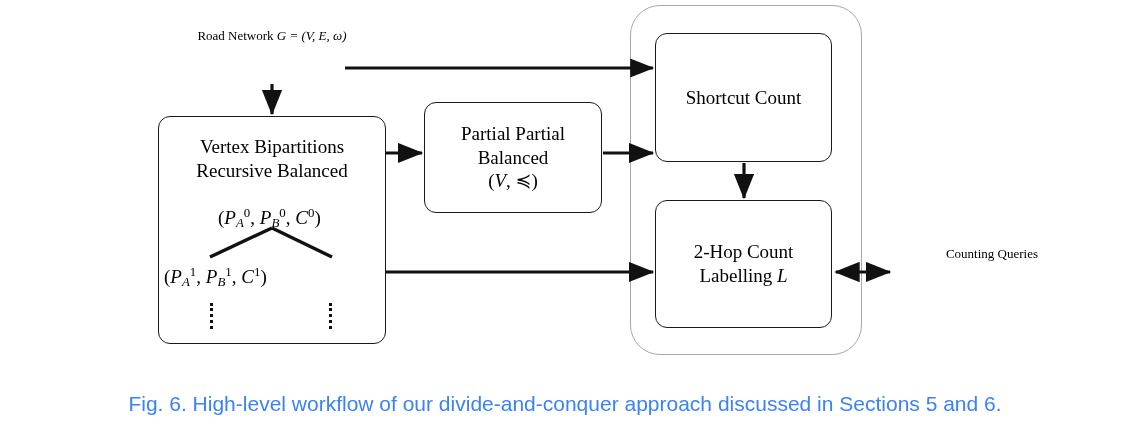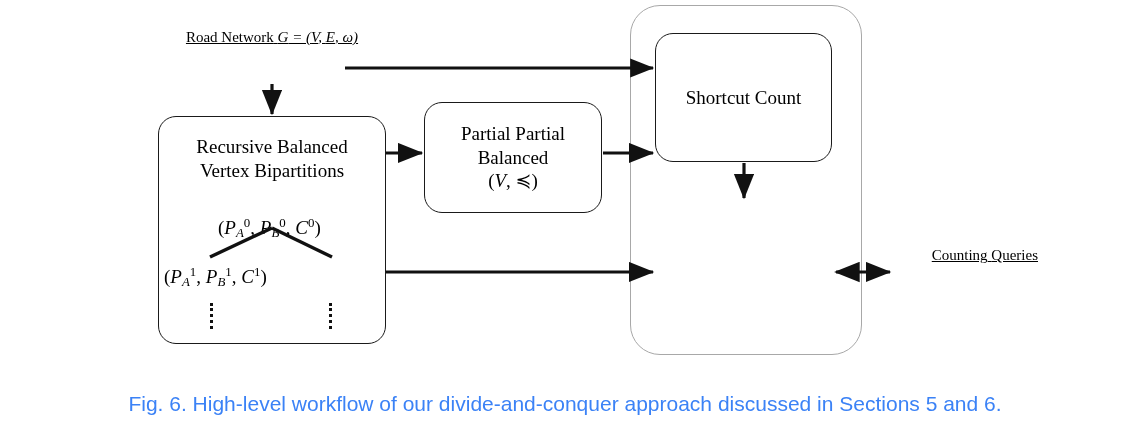--- a/index.html
+++ b/index.html
@@ -25,45 +25,44 @@
     position: absolute;
     left: 0; top: 0;
     width: 1130px;
     height: 448px;
     pointer-events: none;
   }
   .node {
     position: absolute;
     box-sizing: border-box;
     border: 1.6px solid #1a1a1a;
-    border-radius: 18px;
+    border-radius: 12px;
     background: #ffffff;
     display: flex;
     flex-direction: column;
     align-items: center;
     justify-content: center;
     text-align: center;
     line-height: 1.26;
     font-size: 19px;
   }
   .node .ln { display: block; white-space: nowrap; }
   .group-box {
     position: absolute;
     box-sizing: border-box;
     border: 1.2px solid #a8a8a8;
     border-radius: 30px;
     background: transparent;
   }
   .plain-label {
     position: absolute;
     text-align: center;
-    font-size: 15px;
+    font-size: 13px;
     line-height: 1.3;
     white-space: nowrap;
-    text-decoration: underline;
   }
   .mathit { font-style: italic; }
   .sub { font-size: 0.68em; vertical-align: -0.28em; font-style: italic; }
   .sup { font-size: 0.68em; vertical-align: 0.52em; font-style: normal; }
   #caption {
     position: absolute;
     left: 0;
     top: 392px;
     width: 1130px;
     text-align: center;
@@ -93,44 +92,48 @@
   <div class="group-box" style="left:630px; top:5px; width:232px; height:350px;"></div>
 
   <div class="plain-label" style="left:172px; top:28px; width:200px;">
     <span class="ln">Road Network</span>
     <span class="ln mathit">
       <i>G</i> = (<i>V</i>, <i>E</i>, ω)
     </span>
   </div>
 
   <div class="node" style="left:158px; top:116px; width:228px; height:228px; justify-content:flex-start; padding-top:18px;">
+    <span class="ln">Vertex Bipartitions</span>
     <span class="ln">Recursive Balanced</span>
-    <span class="ln">Vertex Bipartitions</span>
   </div>
 
-  <div class="tree-node" style="left:218px; top:205px;margin-top:10px;">
+  <div class="tree-node" style="left:218px; top:205px;">
     (<i>P</i><span class="sub">A</span><span class="sup">0</span>, <i>P</i><span class="sub">B</span><span class="sup">0</span>, <i>C</i><span class="sup">0</span>)
   </div>
   <div class="tree-node" style="left:164px; top:264px;">
     (<i>P</i><span class="sub">A</span><span class="sup">1</span>, <i>P</i><span class="sub">B</span><span class="sup">1</span>, <i>C</i><span class="sup">1</span>)
   </div>
 
   <div class="vdots" style="left:210px; top:303px;"></div>
   <div class="vdots" style="left:329px; top:303px;"></div>
 
   <div class="node" style="left:424px; top:102px; width:178px; height:111px;">
     <span class="ln">Partial Partial</span>
     <span class="ln">Balanced</span>
     <span class="ln">(<i>V</i>, ≼)</span>
   </div>
 
   <div class="node" style="left:655px; top:33px; width:177px; height:129px;">
     <span class="ln">Shortcut Count</span>
   </div>
 
+  <div class="node" style="left:655px; top:200px; width:177px; height:128px;">
+    <span class="ln">2-Hop Count</span>
+    <span class="ln">Labelling <i>L</i></span>
+  </div>
 
   <div class="plain-label" style="left:898px; top:246px; width:140px; text-align:right;">
     <span class="ln">Counting</span>
     <span class="ln">Queries</span>
   </div>
 
   <svg id="wires" viewBox="0 0 1130 448">
     <defs>
       <marker id="ah" markerWidth="9" markerHeight="9" refX="7.6" refY="3.2" orient="auto" markerUnits="strokeWidth">
         <path d="M0,0 L8,3.2 L0,6.4 z" fill="#111111"></path>

